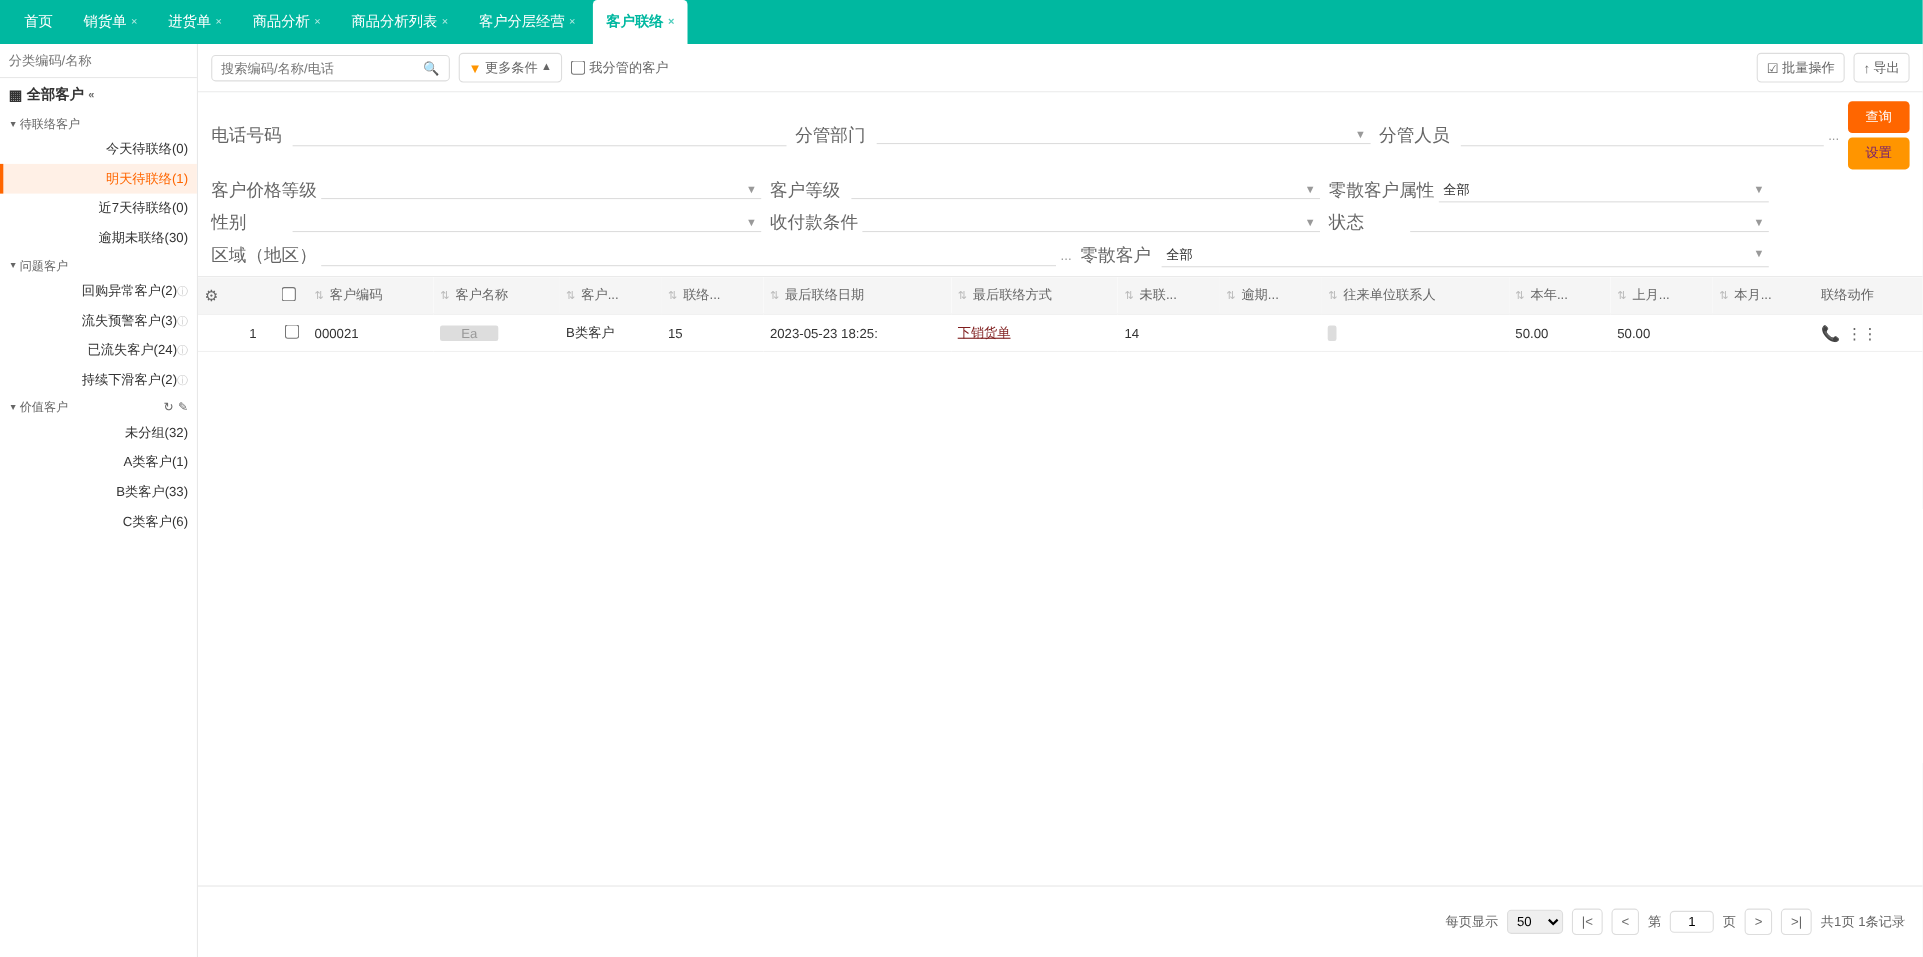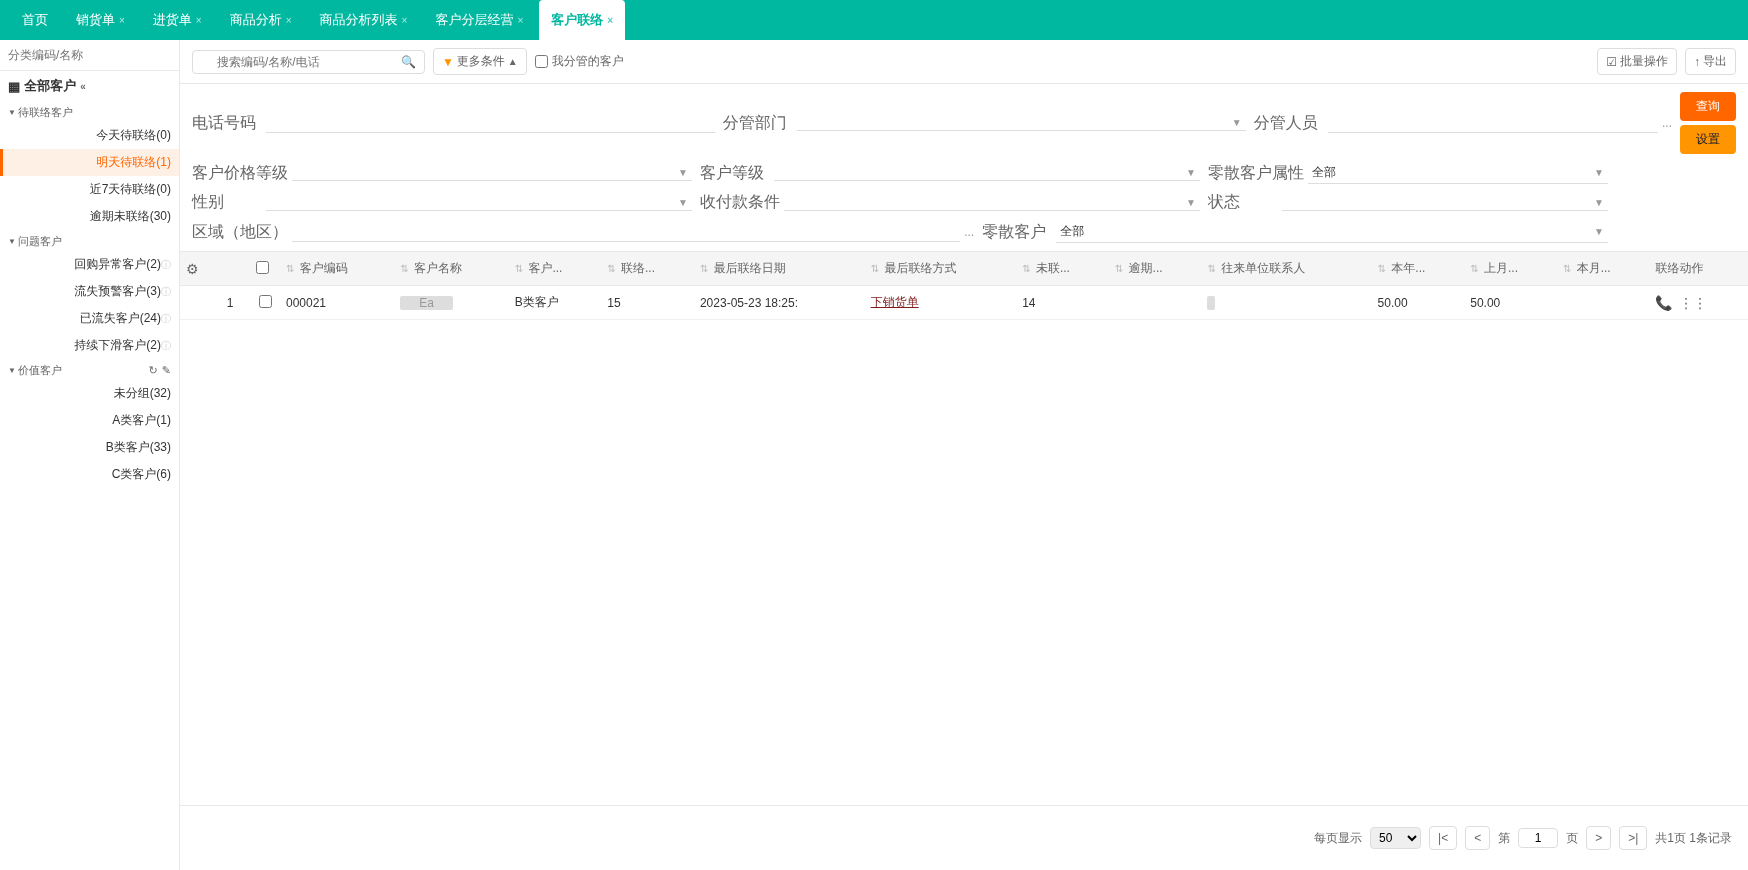--- a/index.html
+++ b/index.html
@@ -27,41 +27,41 @@
     .sidebar-item.active { background: #fff0e6; color: #ff6600; border-left: 3px solid #ff6600; }
     .sidebar-item-label { flex: 1; }
     .sidebar-info-icon { color: #ccc; font-size: 10px; }
     
     
     .content-area { flex: 1; display: flex; flex-direction: column; overflow: hidden; }
     
     
     .toolbar { background: #fff; padding: 8px 12px; display: flex; align-items: center; gap: 8px; border-bottom: 1px solid #e8e8e8; flex-shrink: 0; }
     .search-input-wrap { display: flex; align-items: center; border: 1px solid #ddd; border-radius: 4px; padding: 4px 8px; gap: 4px; min-width: 200px; }
-    .search-input-wrap input { border: none; outline: none; font-size: 12px; color: #ef4444; min-width: 150px; margin-left: 16px; }
+    .search-input-wrap input { border: none; outline: none; font-size: 12px; color: #ef4444; min-width: 150px; }
     .search-icon { color: #999; cursor: pointer; }
     .filter-btn { display: flex; align-items: center; gap: 3px; color: #666; cursor: pointer; padding: 4px 8px; border: 1px solid #ddd; border-radius: 4px; font-size: 12px; }
     .filter-icon { color: #ff9500; }
     .checkbox-wrap { display: flex; align-items: center; gap: 4px; color: #666; cursor: pointer; }
     .toolbar-right { margin-left: auto; display: flex; align-items: center; gap: 8px; }
     .batch-btn { display: flex; align-items: center; gap: 3px; color: #666; cursor: pointer; font-size: 12px; border: 1px solid #ddd; border-radius: 4px; padding: 4px 8px; }
     .export-btn { display: flex; align-items: center; gap: 3px; color: #666; cursor: pointer; font-size: 12px; border: 1px solid #ddd; border-radius: 4px; padding: 4px 8px; }
     
     
     .filter-panel { background: #fff; border-bottom: 1px solid #e8e8e8; padding: 8px 12px; flex-shrink: 0; }
     .filter-row { display: flex; align-items: center; gap: 8px; margin-bottom: 8px; }
     .filter-row:last-child { margin-bottom: 0; }
     .filter-field { display: flex; align-items: center; gap: 4px; flex: 1; min-width: 0; }
     .filter-label { color: #666; font-size: 16px; white-space: nowrap; min-width: 70px; }
     .filter-input { flex: 1; border: none; border-bottom: 1px solid #ddd; outline: none; padding: 2px 4px; font-size: 12px; color: #333; background: transparent; }
     .filter-select { flex: 1; border: none; border-bottom: 1px solid #ddd; outline: none; padding: 2px 4px; font-size: 12px; color: #333; background: transparent; display: flex; align-items: center; justify-content: space-between; cursor: pointer; }
     .filter-select-arrow { color: #999; font-size: 10px; }
     .filter-ellipsis { color: #999; font-size: 12px; cursor: pointer; }
     .query-btn { background: #ff6600; color: #fff; border: none; border-radius: 4px; padding: 6px 16px; cursor: pointer; font-size: 12px; white-space: nowrap; }
-    .reset-btn { background: #ff9500; color: #0f172a; border: none; border-radius: 4px; padding: 6px 16px; cursor: pointer; font-size: 12px; white-space: nowrap; }
+    .reset-btn { background: #ff9500; color: #701a75; border: none; border-radius: 4px; padding: 6px 16px; cursor: pointer; font-size: 12px; white-space: nowrap; }
     
     
     .table-container { flex: 1; overflow: auto; background: #fff; }
     .data-table { width: 100%; border-collapse: collapse; font-size: 12px; }
     .data-table th { background: #f5f5f5; border-bottom: 1px solid #e8e8e8; padding: 8px 6px; text-align: left; white-space: nowrap; color: #666; font-weight: normal; position: sticky; top: 0; z-index: 1; }
     .data-table td { border-bottom: 1px solid #f0f0f0; padding: 8px 6px; white-space: nowrap; color: #333; }
     .th-icon { color: #bbb; cursor: pointer; font-size: 10px; margin-right: 2px; }
     .gear-icon { color: #666; cursor: pointer; font-size: 14px; }
     .link-text { color: #7f1d1d; cursor: pointer; text-decoration: underline; }
     .action-icons { display: flex; gap: 6px; align-items: center; }

